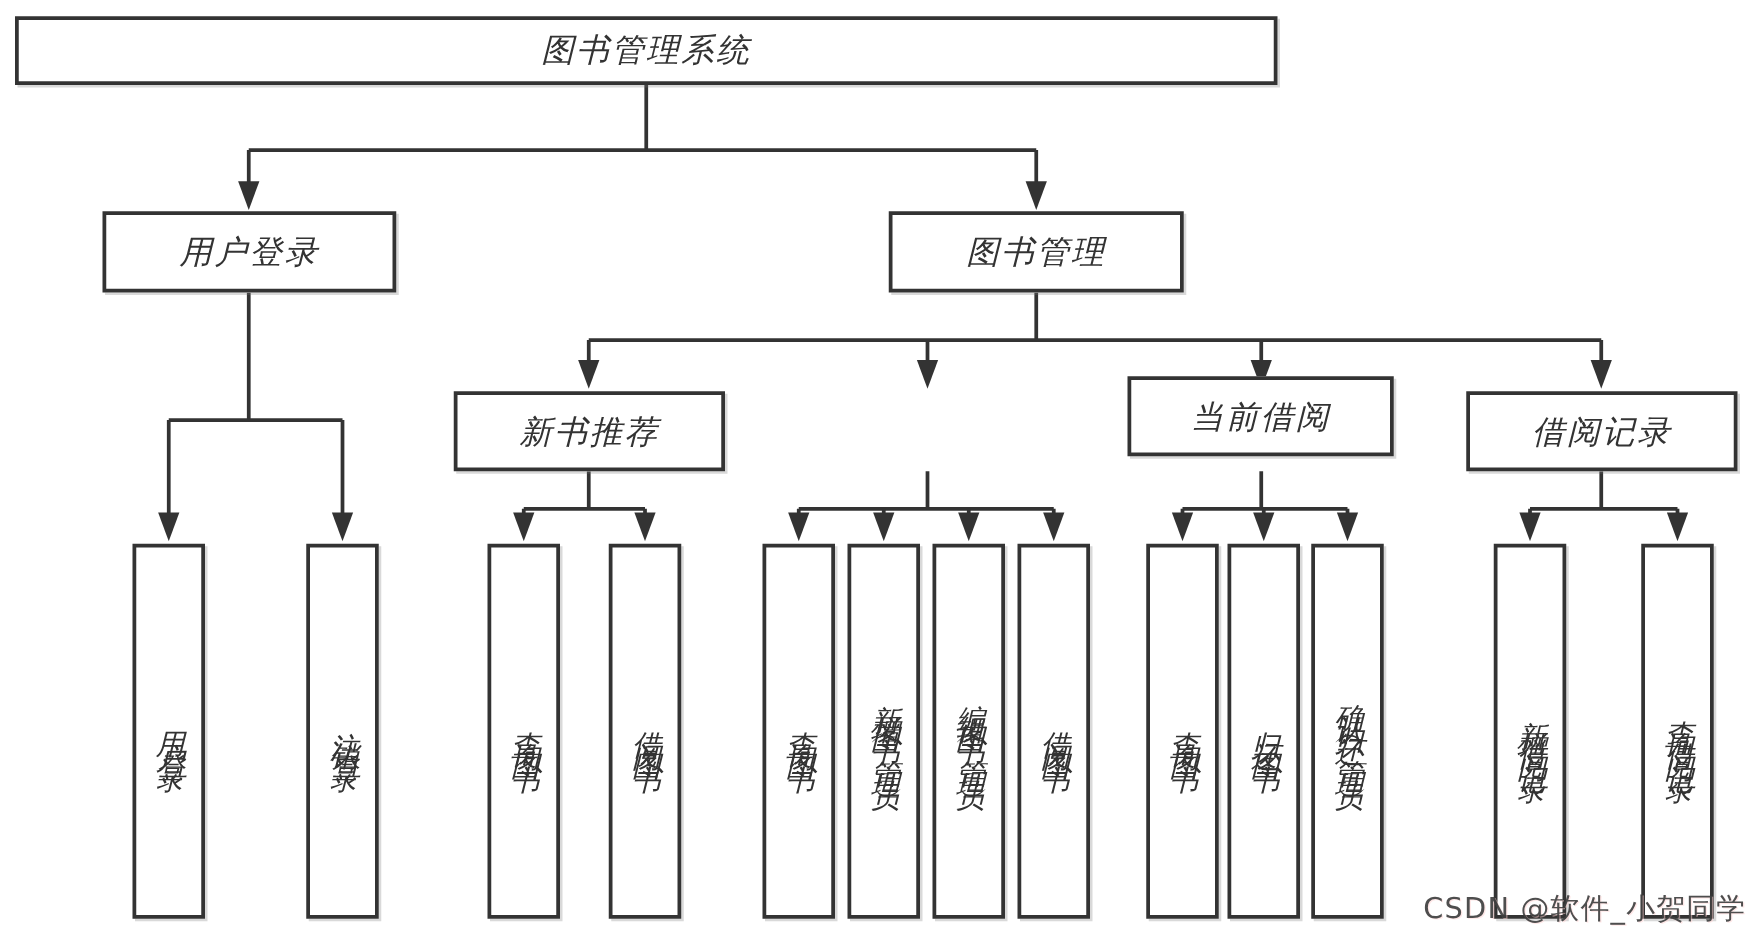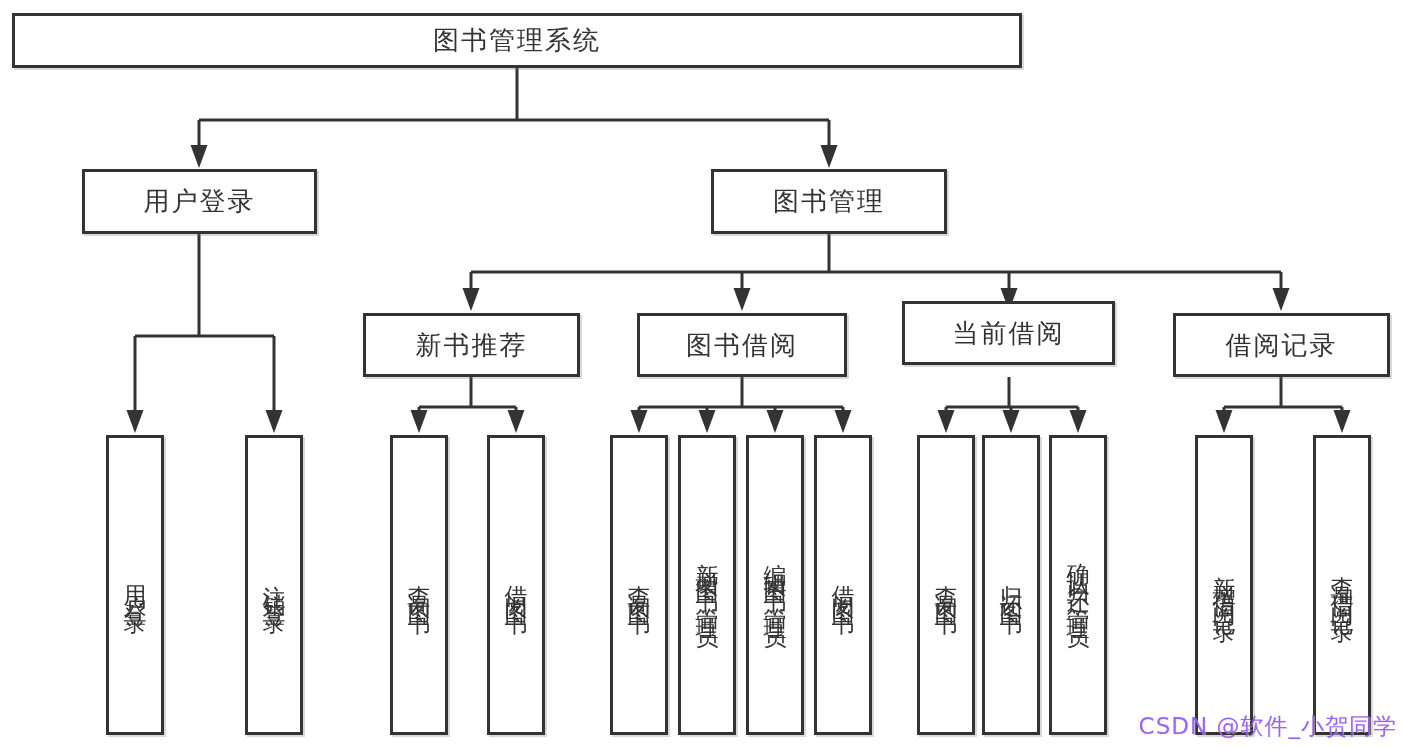--- a/index.html
+++ b/index.html
@@ -13,39 +13,40 @@
   }
   #wires{position:absolute;left:0;top:0;width:1405px;height:747px;z-index:1;}
   .node{
     position:absolute;
     background:#ffffff;
     border:3px solid #333333;
     box-sizing:border-box;
     display:flex;align-items:center;justify-content:center;
     box-shadow:2px 2px 0 rgba(120,120,120,0.28);
     z-index:2;
+    font-style:italic;
   }
   .node.h span{
     font-size:26px;
     letter-spacing:2px;
     white-space:nowrap;
   }
   .node.v span{
     writing-mode:vertical-rl;
     font-size:23px;
     letter-spacing:9px;
     line-height:1;
     white-space:nowrap;
   }
   .watermark{
     position:absolute;
     right:8px;bottom:5px;
     font-size:23px;
     letter-spacing:1px;
-    color:#8b5cf6;
+    color:#404040;
     opacity:0.92;
     z-index:5;
     white-space:nowrap;
     text-shadow:1px 1px 0 rgba(255,210,210,0.55);
   }
 </style>
 </head>
 <body>
 
 <div id="stage">
@@ -126,23 +127,20 @@
   <div class="node h" style="left:82px;top:169px;width:235px;height:65px">
     <span>用户登录</span>
   </div>
   <div class="node h" style="left:711px;top:169px;width:236px;height:65px">
     <span>图书管理</span>
   </div>
 
   <div class="node h" style="left:363px;top:313px;width:217px;height:64px">
     <span>新书推荐</span>
   </div>
-  <div class="node h" style="left:637px;top:313px;width:210px;height:64px">
-    <span>图书借阅</span>
-  </div>
   <div class="node h" style="left:902px;top:301px;width:213px;height:64px">
     <span>当前借阅</span>
   </div>
   <div class="node h" style="left:1173px;top:313px;width:217px;height:64px">
     <span>借阅记录</span>
   </div>
 
   <div class="node v" style="left:106px;top:435px;width:58px;height:300px">
     <span>用户登录</span>
   </div>

